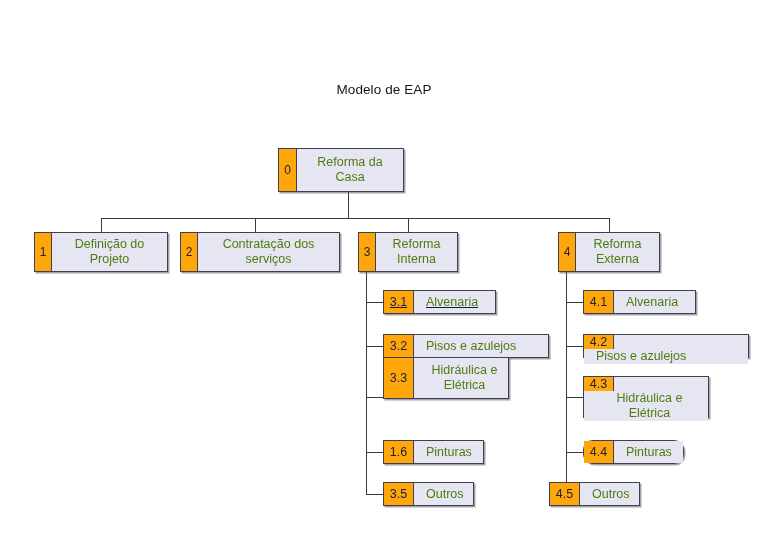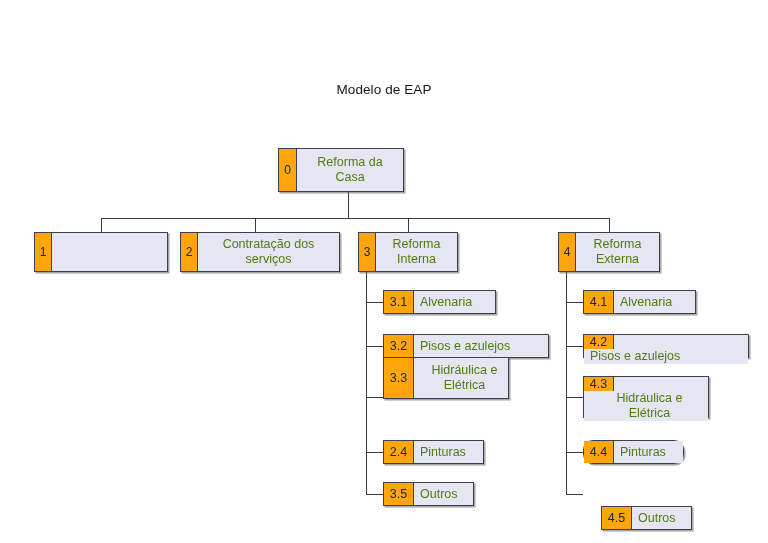--- a/index.html
+++ b/index.html
@@ -79,21 +79,21 @@
     white-space: pre-line;
   }
 
   
   .node.level0 .code { width: 18px; font-size: 12px; }
   .node.level1 .code { width: 17px; font-size: 12px; }
   .node.level2 .code { width: 30px; font-size: 12.5px; }
   .node.level2 .label {
     justify-content: flex-start;
     text-align: left;
-    padding-left: 6px;
+    padding-left: 12px;
   }
   .node.level2.two-line .label {
     justify-content: center;
     text-align: center;
     padding-left: 12px;
   }
 </style>
 </head>
 <body>
 
@@ -125,58 +125,60 @@
   <div class="line h" style="left:566px; top:494px; width:17px;"></div>
 
   <div class="node level0" style="left:278px; top:148px; width:126px; height:44px;">
     <div class="code">0</div>
     <div class="label">Reforma da
 Casa</div>
   </div>
 
   <div class="node level1" style="left:34px; top:232px; width:134px; height:40px;">
     <div class="code">1</div>
+    <div class="label">Definição do
+Projeto</div>
   </div>
 
   <div class="node level1" style="left:180px; top:232px; width:160px; height:40px;">
     <div class="code">2</div>
     <div class="label">Contratação dos
 serviços</div>
   </div>
 
   <div class="node level1" style="left:358px; top:232px; width:100px; height:40px;">
     <div class="code">3</div>
     <div class="label">Reforma
 Interna</div>
   </div>
 
   <div class="node level1" style="left:558px; top:232px; width:102px; height:40px;">
     <div class="code">4</div>
     <div class="label">Reforma
 Externa</div>
   </div>
 
-  <div class="node level2" style="left:383px; top:290px; width:113px; height:24px;">
+  <div class="node level2" style="left:383px; top:290px; width:113px; height:24px;text-decoration:underline;">
     <div class="code">3.1</div>
     <div class="label">Alvenaria</div>
   </div>
 
   <div class="node level2" style="left:383px; top:334px; width:166px; height:24px;">
     <div class="code">3.2</div>
     <div class="label">Pisos e azulejos</div>
   </div>
 
   <div class="node level2 two-line" style="left:383px; top:357px; width:126px; height:42px;">
     <div class="code">3.3</div>
     <div class="label">Hidráulica e
 Elétrica</div>
   </div>
 
   <div class="node level2" style="left:383px; top:440px; width:101px; height:24px;">
-    <div class="code">2.4</div>
+    <div class="code">1.6</div>
     <div class="label">Pinturas</div>
   </div>
 
   <div class="node level2" style="left:383px; top:482px; width:91px; height:24px;">
     <div class="code">3.5</div>
     <div class="label">Outros</div>
   </div>
 
   <div class="node level2" style="left:583px; top:290px; width:113px; height:24px;">
     <div class="code">4.1</div>
@@ -192,18 +194,18 @@
     <div class="code">4.3</div>
     <div class="label">Hidráulica e
 Elétrica</div>
   </div>
 
   <div class="node level2" style="left:583px; top:440px; width:101px; height:24px;border-radius:10px;">
     <div class="code">4.4</div>
     <div class="label">Pinturas</div>
   </div>
 
-  <div class="node level2" style="left:601px; top:482px; width:91px; height:24px;margin-top:24px;">
+  <div class="node level2" style="left:549px; top:482px; width:91px; height:24px;">
     <div class="code">4.5</div>
     <div class="label">Outros</div>
   </div>
 
 </div>
 
 </body></html>

